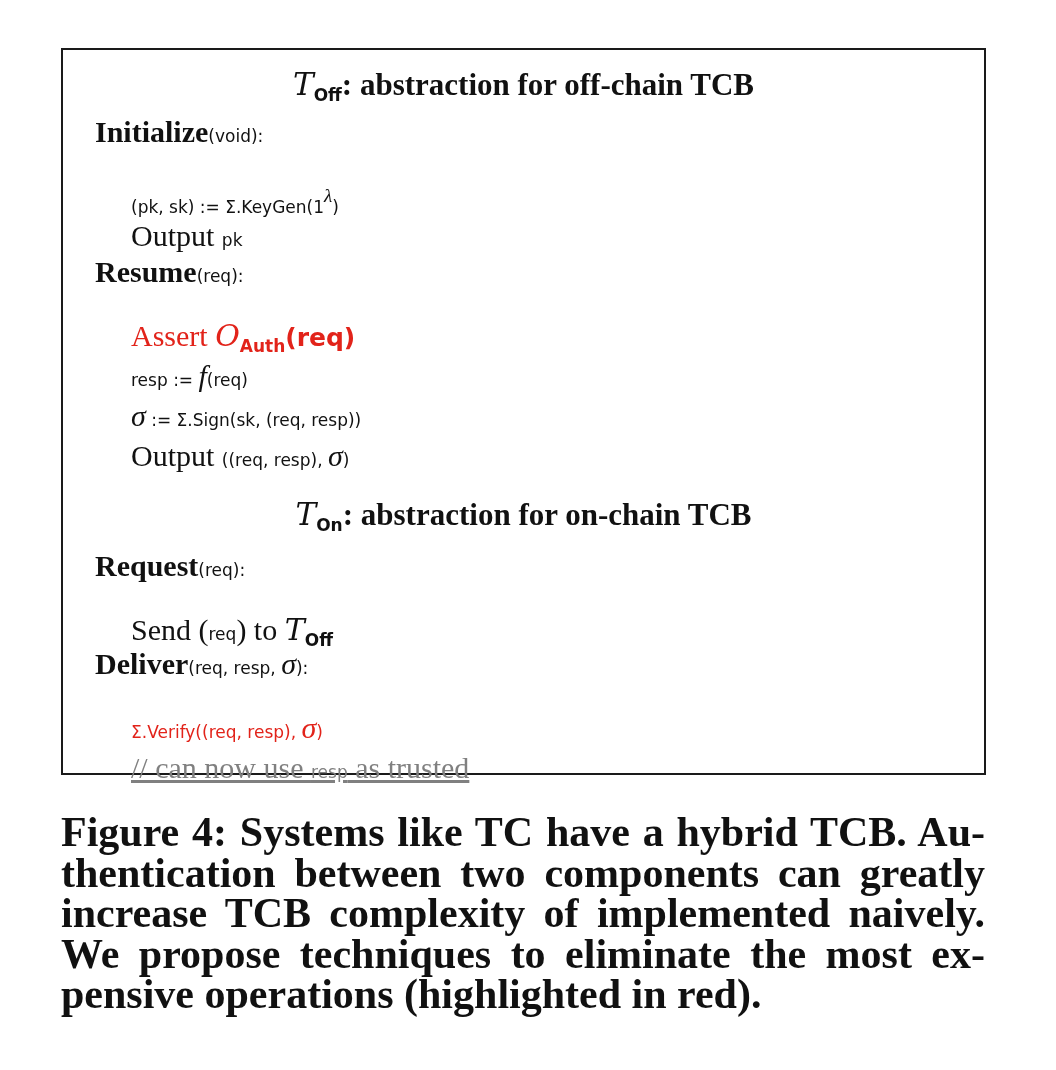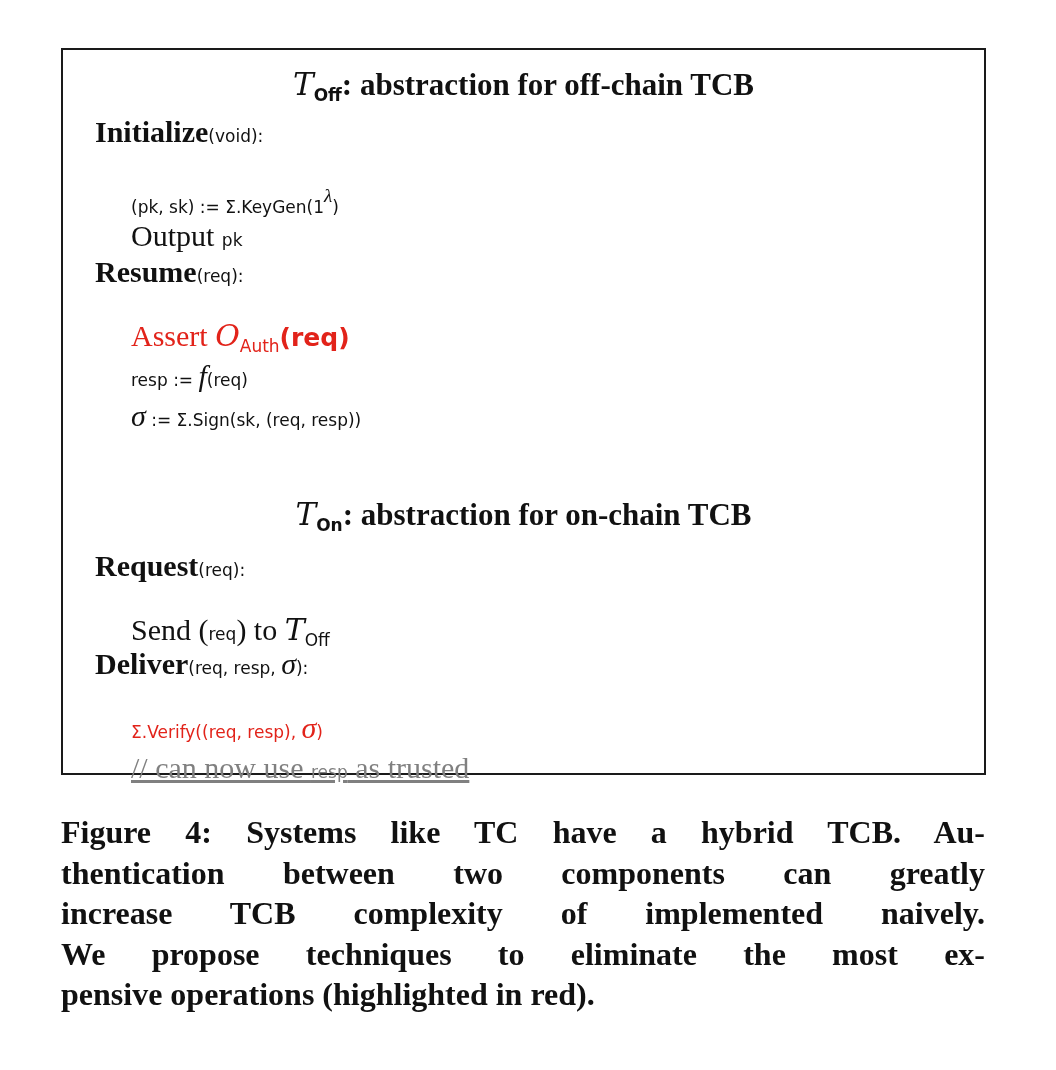--- a/index.html
+++ b/index.html
@@ -8,37 +8,37 @@
     position: absolute; left: 61px; top: 48px; width: 921px; height: 723px;
     border: 2px solid #1a1a1a;
   }
   .title {
     position: absolute; left: 0; width: 100%; text-align: center;
     font-family: "Liberation Serif", "DejaVu Serif", serif;
     font-weight: bold; font-size: 31px; line-height: 49px;
   }
   .calT { font-family: "DejaVu Serif", serif; font-style: italic; font-weight: normal; }
   .sub { font-family: "DejaVu Sans", sans-serif; font-size: 17px; vertical-align: -6px; font-weight: bold; }
-  .subn { font-family: "DejaVu Sans", sans-serif; font-size: 17px; vertical-align: -6px; font-weight: normal; text-align: right; }
+  .subn { font-family: "DejaVu Sans", sans-serif; font-size: 17px; vertical-align: -6px; font-weight: bold; text-align: right; }
   .line {
     position: absolute; font-family: "Liberation Serif", "DejaVu Serif", serif;
     font-size: 30px; line-height: 36px; white-space: nowrap;
   }
   .head { left: 32px; }
   .ind { left: 68px; margin-top: 24px; }
   .fn { font-weight: bold; }
   .sf { font-family: "DejaVu Sans", sans-serif; font-size: 17px; }
   .it { font-style: italic; }
   .red { color: #e2231a; }
   .gray { color: #808080; text-decoration: underline; }
   .bold-sf { font-family: "DejaVu Sans", sans-serif; font-size: 25px; font-weight: bold; }
   .caption {
     position: absolute; left: 61px; top: 812px; width: 924px;
     font-family: "Liberation Serif", "DejaVu Serif", serif;
-    font-weight: bold; font-size: 32px; line-height: 40.5px;
+    font-weight: bold; font-size: 42px; line-height: 40.5px;
     text-align: justify; hyphens: manual;
   }
   .caption span { display: block; text-align-last: justify; }
   .caption span.last { text-align-last: left; }
 </style>
 </head>
 <body>
 
 <div class="box">
 
@@ -61,20 +61,23 @@
   </div>
   <div class="line ind red" style="top:244px;">
     <span>Assert </span><span class="calT">O</span><span class="subn">Auth</span><span class="bold-sf">(req)</span>
   </div>
   <div class="line ind" style="top:284px;">
     <span class="sf">resp := </span><span class="it">f</span><span class="sf">(req)</span>
   </div>
   <div class="line ind" style="top:324px;">
     <span class="it">σ</span><span class="sf"> := Σ.Sign(sk, (req, resp))</span>
   </div>
+  <div class="line ind" style="top:364px;">
+    <span>Output </span><span class="sf">((req, resp), </span><span class="it">σ</span><span class="sf">)</span>
+  </div>
 
   <div class="title" style="top:440px;">
     <span class="calT">T</span><span class="sub">On</span><span>: abstraction for on-chain TCB</span>
   </div>
 
   <div class="line head" style="top:498px;">
     <span class="fn">Request</span><span class="sf">(req):</span>
   </div>
   <div class="line ind" style="top:538px;">
     <span>Send (</span><span class="sf">req</span><span>) to </span><span class="calT">T</span><span class="subn">Off</span>

